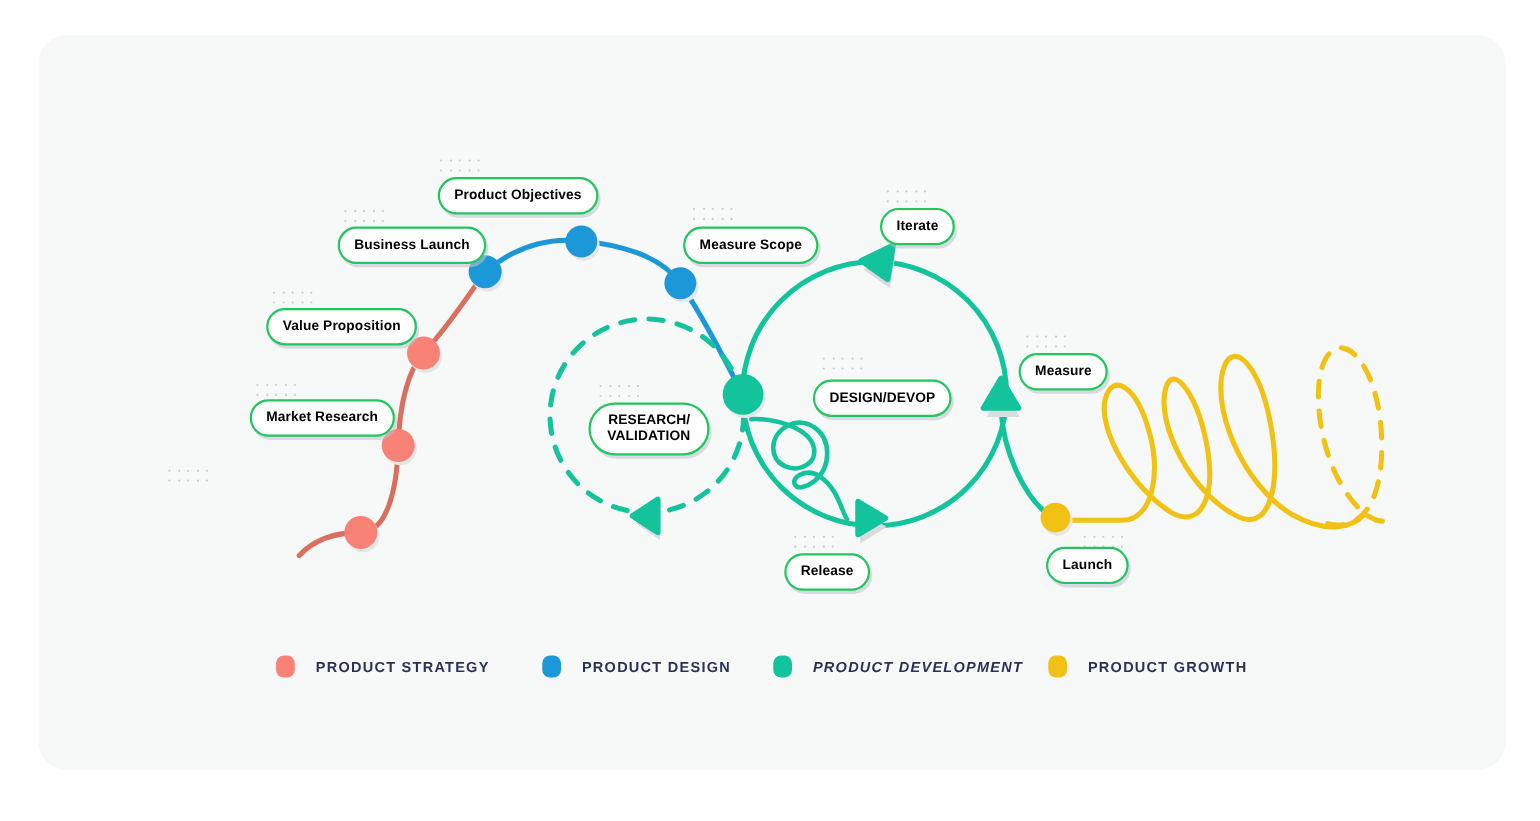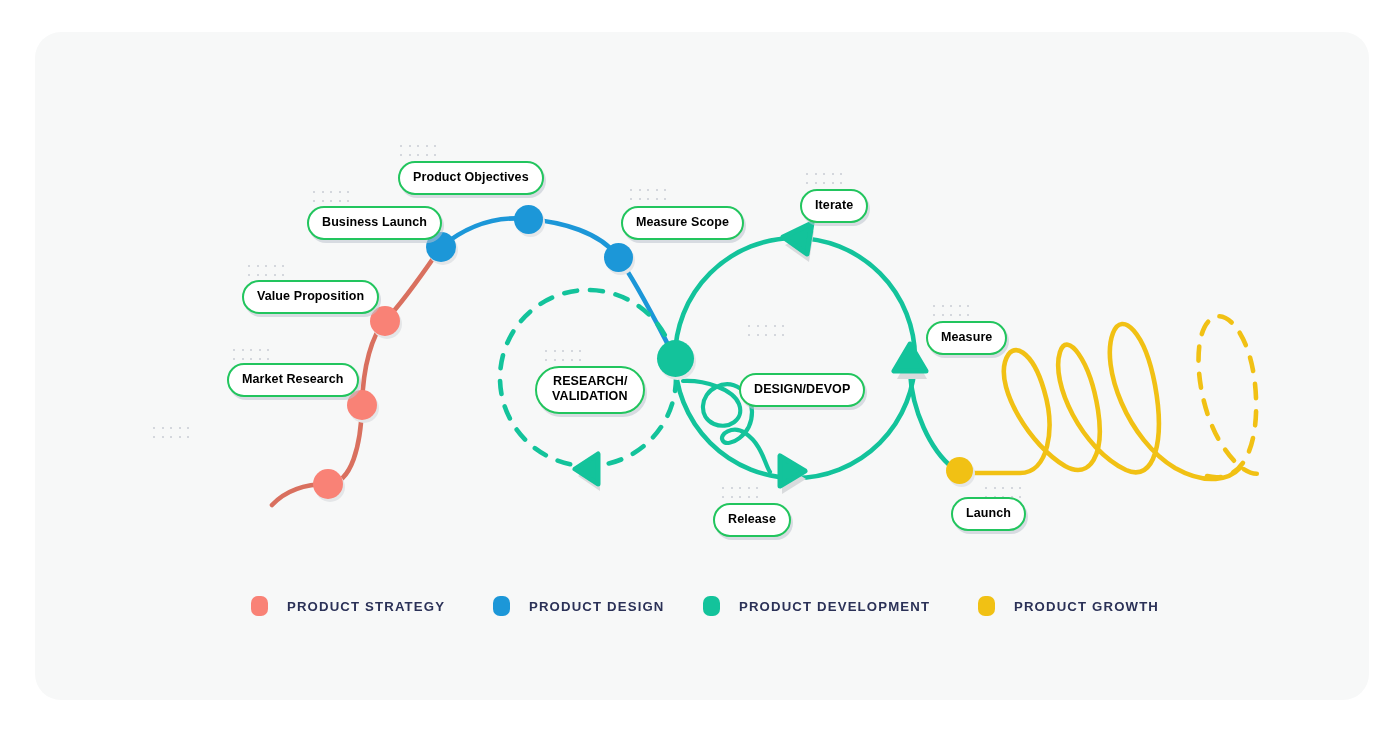--- a/index.html
+++ b/index.html
@@ -380,40 +380,40 @@
 
   <div class="pill" style="left:307px; top:206px;">Business Launch</div>
 
   <div class="pill" style="left:398px; top:161px;">Product Objectives</div>
 
   <div class="pill" style="left:621px; top:206px;">Measure Scope</div>
 
   <div class="pill two-line" style="left:535px; top:366px;">RESEARCH/
 VALIDATION</div>
 
-  <div class="pill" style="left:739px; top:345px;margin-top:28px;">DESIGN/DEVOP</div>
+  <div class="pill" style="left:739px; top:345px;">DESIGN/DEVOP</div>
 
   <div class="pill" style="left:800px; top:173px;margin-top:16px;">Iterate</div>
 
   <div class="pill" style="left:713px; top:503px;">Release</div>
 
   <div class="pill" style="left:926px; top:321px;">Measure</div>
 
   <div class="pill" style="left:951px; top:497px;">Launch</div>
 
   <div id="legend">
     <div class="legend-item" style="width:242px;">
       <span class="legend-swatch" style="background:#F98276;"></span>
       <span class="legend-label">PRODUCT STRATEGY</span>
     </div>
     <div class="legend-item" style="width:210px;">
       <span class="legend-swatch" style="background:#1C97D8;"></span>
       <span class="legend-label">PRODUCT DESIGN</span>
     </div>
-    <div class="legend-item" style="width:275px;">
+    <div class="legend-item" style="width:250px;font-style:italic;">
       <span class="legend-swatch" style="background:#13C39B;"></span>
       <span class="legend-label">PRODUCT DEVELOPMENT</span>
     </div>
     <div class="legend-item">
       <span class="legend-swatch" style="background:#F1C114;"></span>
       <span class="legend-label">PRODUCT GROWTH</span>
     </div>
   </div>
 
 </div>

